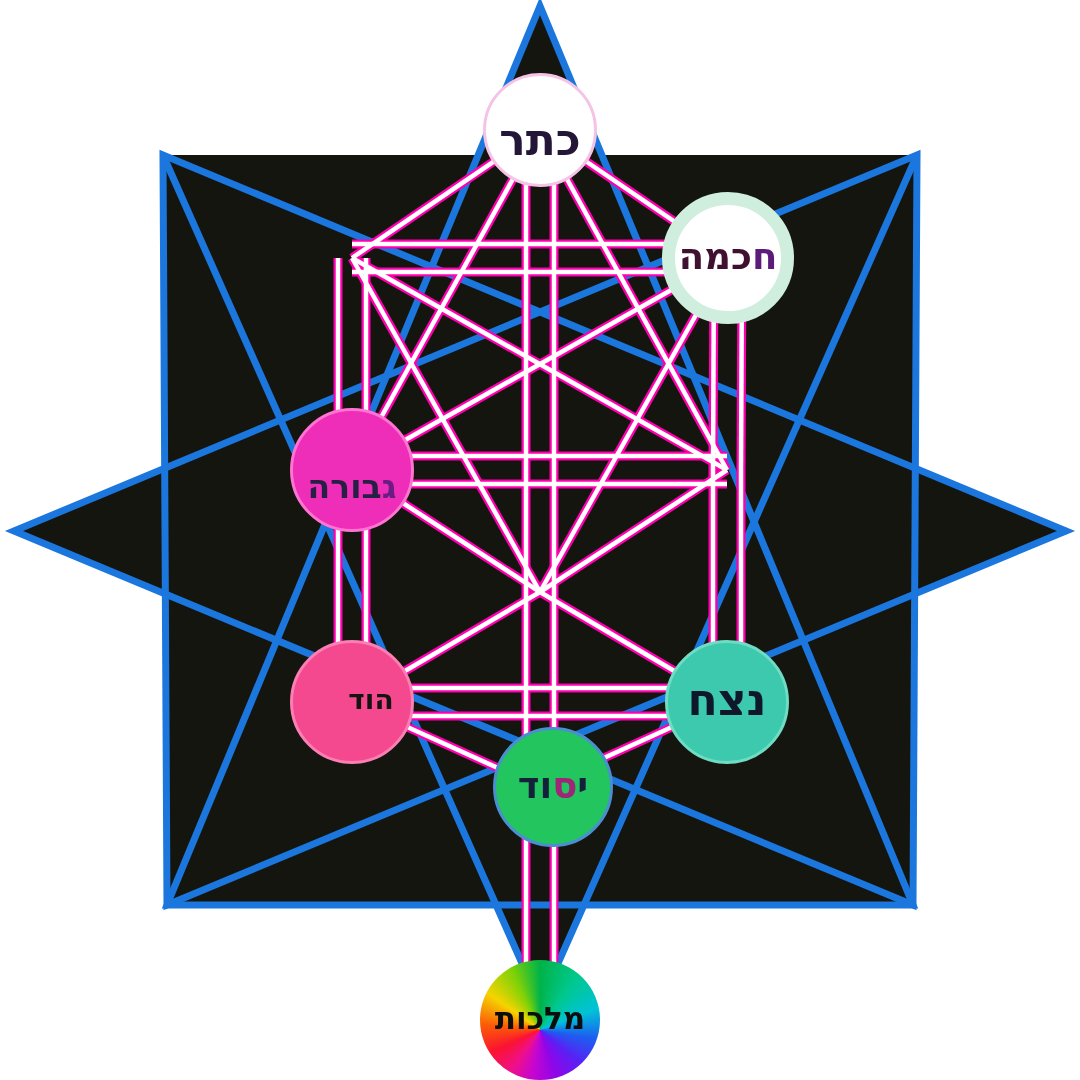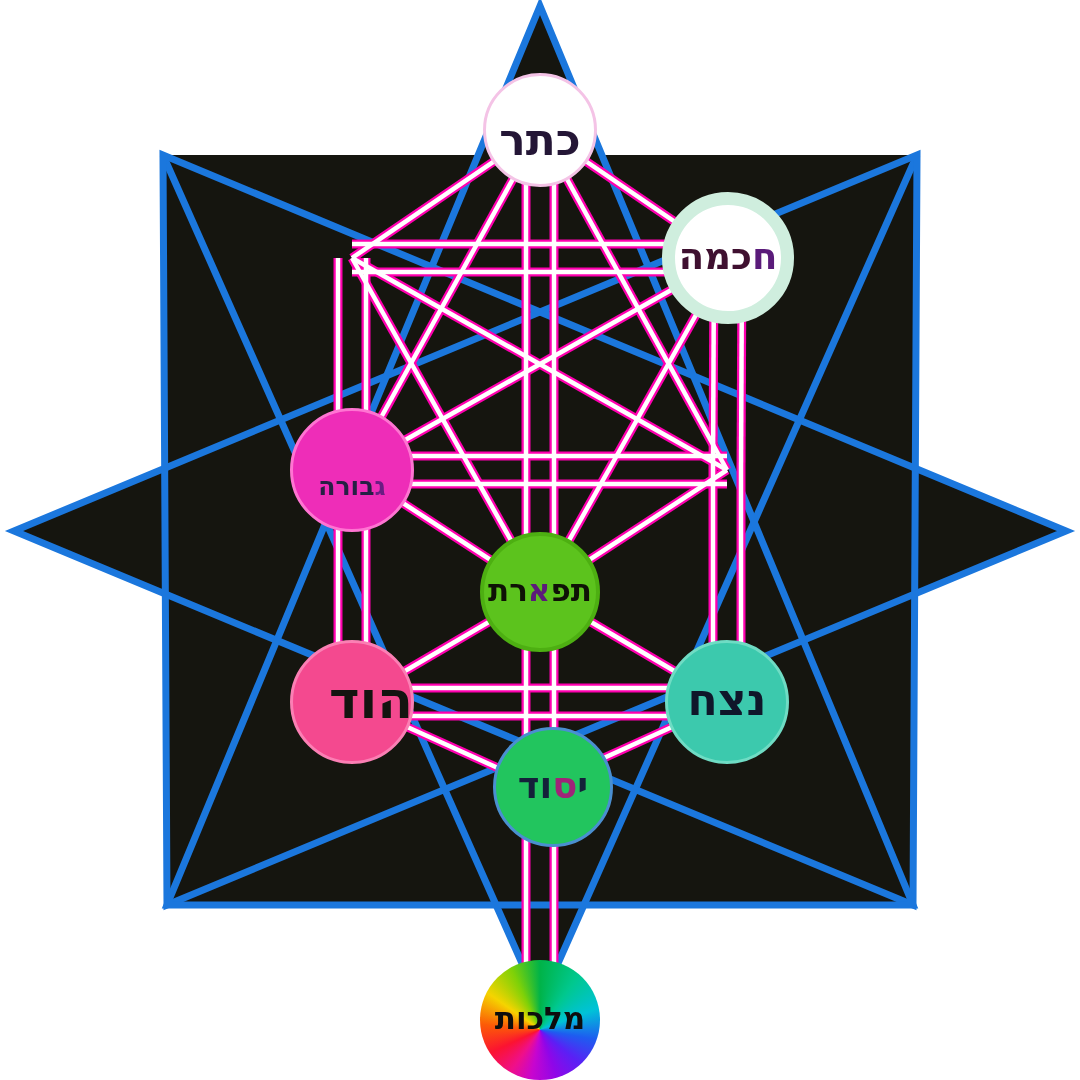--- a/index.html
+++ b/index.html
@@ -109,30 +109,27 @@
       <line x1="554" y1="787" x2="554" y2="1020" stroke="#ffffff" stroke-width="4.5"></line>
       <line x1="526" y1="787" x2="526" y2="1020" stroke="#ffffff" stroke-width="4.5"></line>
     </svg>
 <div class="sephira" style="left: 483px; top: 73px; height: 114px; width: 114px; background: rgb(255, 255, 255); border: 3px solid rgb(244, 195, 230);">
       <span class="label" dir="rtl" style="font-size: 44px; color: rgb(36, 22, 54); margin-top: 24px;"><span>כ</span><span>ת</span><span>ר</span></span>
     </div>
     <div class="sephira" style="left: 662px; top: 192px; height: 132px; width: 132px; background: rgb(255, 255, 255); border: 13px solid rgb(207, 238, 222);">
       <span class="label" dir="rtl" style="font-size: 37px; color: rgb(63, 16, 48); text-align: right;"><span style="color: rgb(90, 27, 122);">ח</span><span>כ</span><span>מ</span><span>ה</span></span>
     </div>
     <div class="sephira" style="left: 290px; top: 408px; height: 124px; width: 124px; background: rgb(238, 45, 184); border: 3px solid rgb(255, 116, 210);">
-      <span class="label" dir="rtl" style="font-size: 25px; color: rgb(38, 32, 68); margin-top: 37px;"><span style="color: rgb(106, 29, 130);">ג</span><span>ב</span><span>ו</span><span>ר</span><span>ה</span></span>
-    </div>
-    <div class="sephira" style="left: 480px; top: 532px; height: 120px; width: 120px; background: rgb(92, 195, 29); border: 4px solid rgb(77, 175, 18);">
-      <span class="label" dir="rtl" style="font-size: 31px; color: rgb(15, 18, 6);"><span>ת</span><span>פ</span><span style="color: rgb(92, 27, 122);">א</span><span>ר</span><span>ת</span></span>
+      <span class="label" dir="rtl" style="font-size: 33px; color: rgb(38, 32, 68); margin-top: 37px;"><span style="color: rgb(106, 29, 130);">ג</span><span>ב</span><span>ו</span><span>ר</span><span>ה</span></span>
     </div>
     <div class="sephira" style="left: 665px; top: 640px; height: 124px; width: 124px; background: rgb(60, 201, 173); border: 3px solid rgb(111, 220, 196);">
       <span class="label" dir="rtl" style="font-size: 44px; color: #0f172a;"><span>נ</span><span>צ</span><span>ח</span></span>
     </div>
     <div class="sephira" style="left: 290px; top: 640px; height: 124px; width: 124px; background: rgb(244, 73, 143); border: 3px solid rgb(251, 127, 180);">
-      <span class="label" dir="rtl" style="font-size: 52px; color: rgb(20, 20, 16); margin-left: 38px;"><span>ה</span><span>ו</span><span>ד</span></span>
+      <span class="label" dir="rtl" style="font-size: 28px; color: rgb(20, 20, 16); margin-left: 38px;"><span>ה</span><span>ו</span><span>ד</span></span>
     </div>
     <div class="sephira" style="left: 493px; top: 727px; height: 120px; width: 120px; background: #22c55e; border: 3px solid rgb(74, 143, 208);">
       <span class="label" dir="rtl" style="font-size: 37px; color: rgb(20, 33, 58);"><span>י</span><span style="color: rgb(160, 36, 120);">ס</span><span>ו</span><span>ד</span></span>
     </div>
     <div class="sephira" style="left: 480px; top: 960px; height: 120px; width: 120px; background: conic-gradient(at 50% 58%, rgb(0, 179, 72) 0deg, rgb(0, 200, 142) 35deg, rgb(0, 194, 216) 70deg, rgb(30, 92, 240) 100deg, rgb(90, 32, 245) 130deg, rgb(143, 6, 232) 160deg, rgb(199, 5, 207) 190deg, rgb(239, 15, 138) 215deg, rgb(251, 19, 49) 245deg, rgb(252, 90, 7) 275deg, rgb(245, 212, 0) 305deg, rgb(126, 209, 8) 335deg, rgb(0, 179, 72) 360deg);">
       <span class="label" dir="rtl" style="font-size: 31px; color: rgb(13, 13, 13);"><span>מ</span><span>ל</span><span>כ</span><span>ו</span><span>ת</span></span>
     </div>
   </div>
 
 </body></html>

